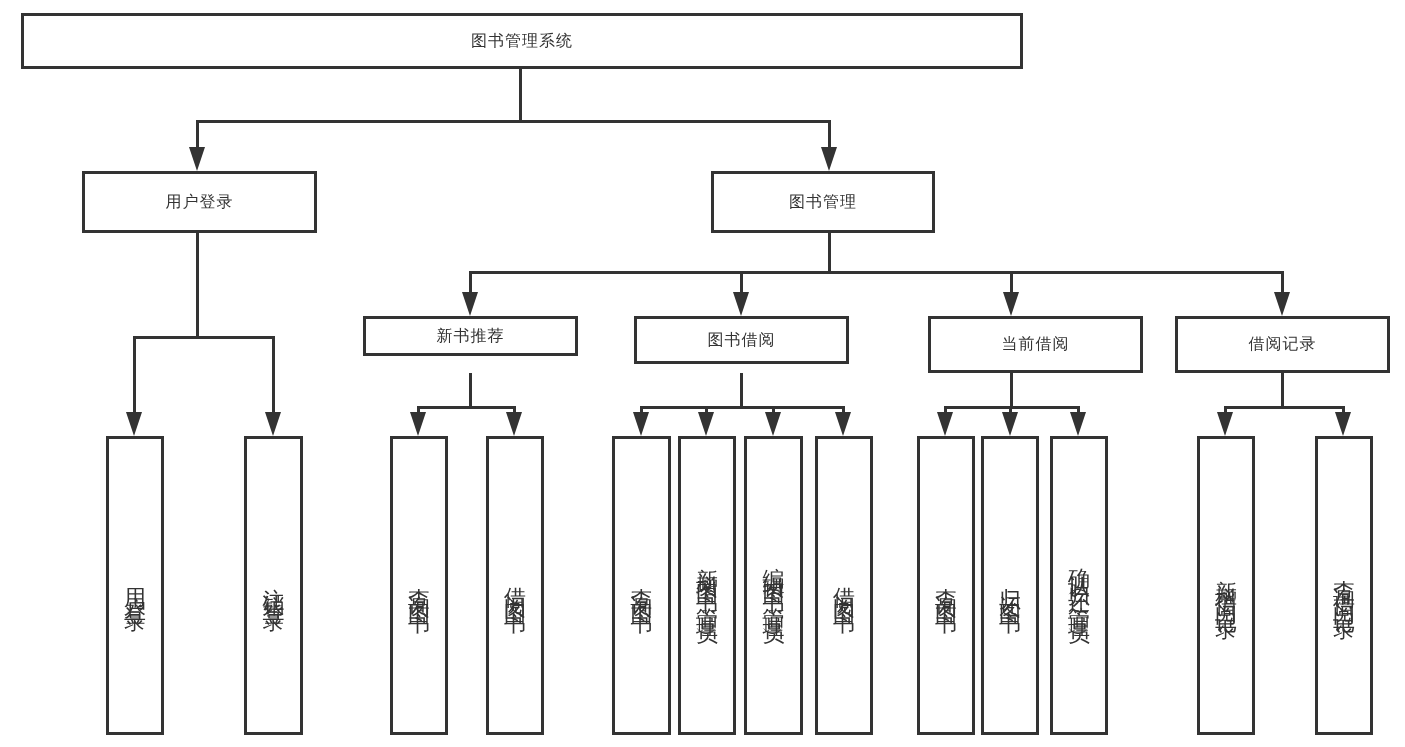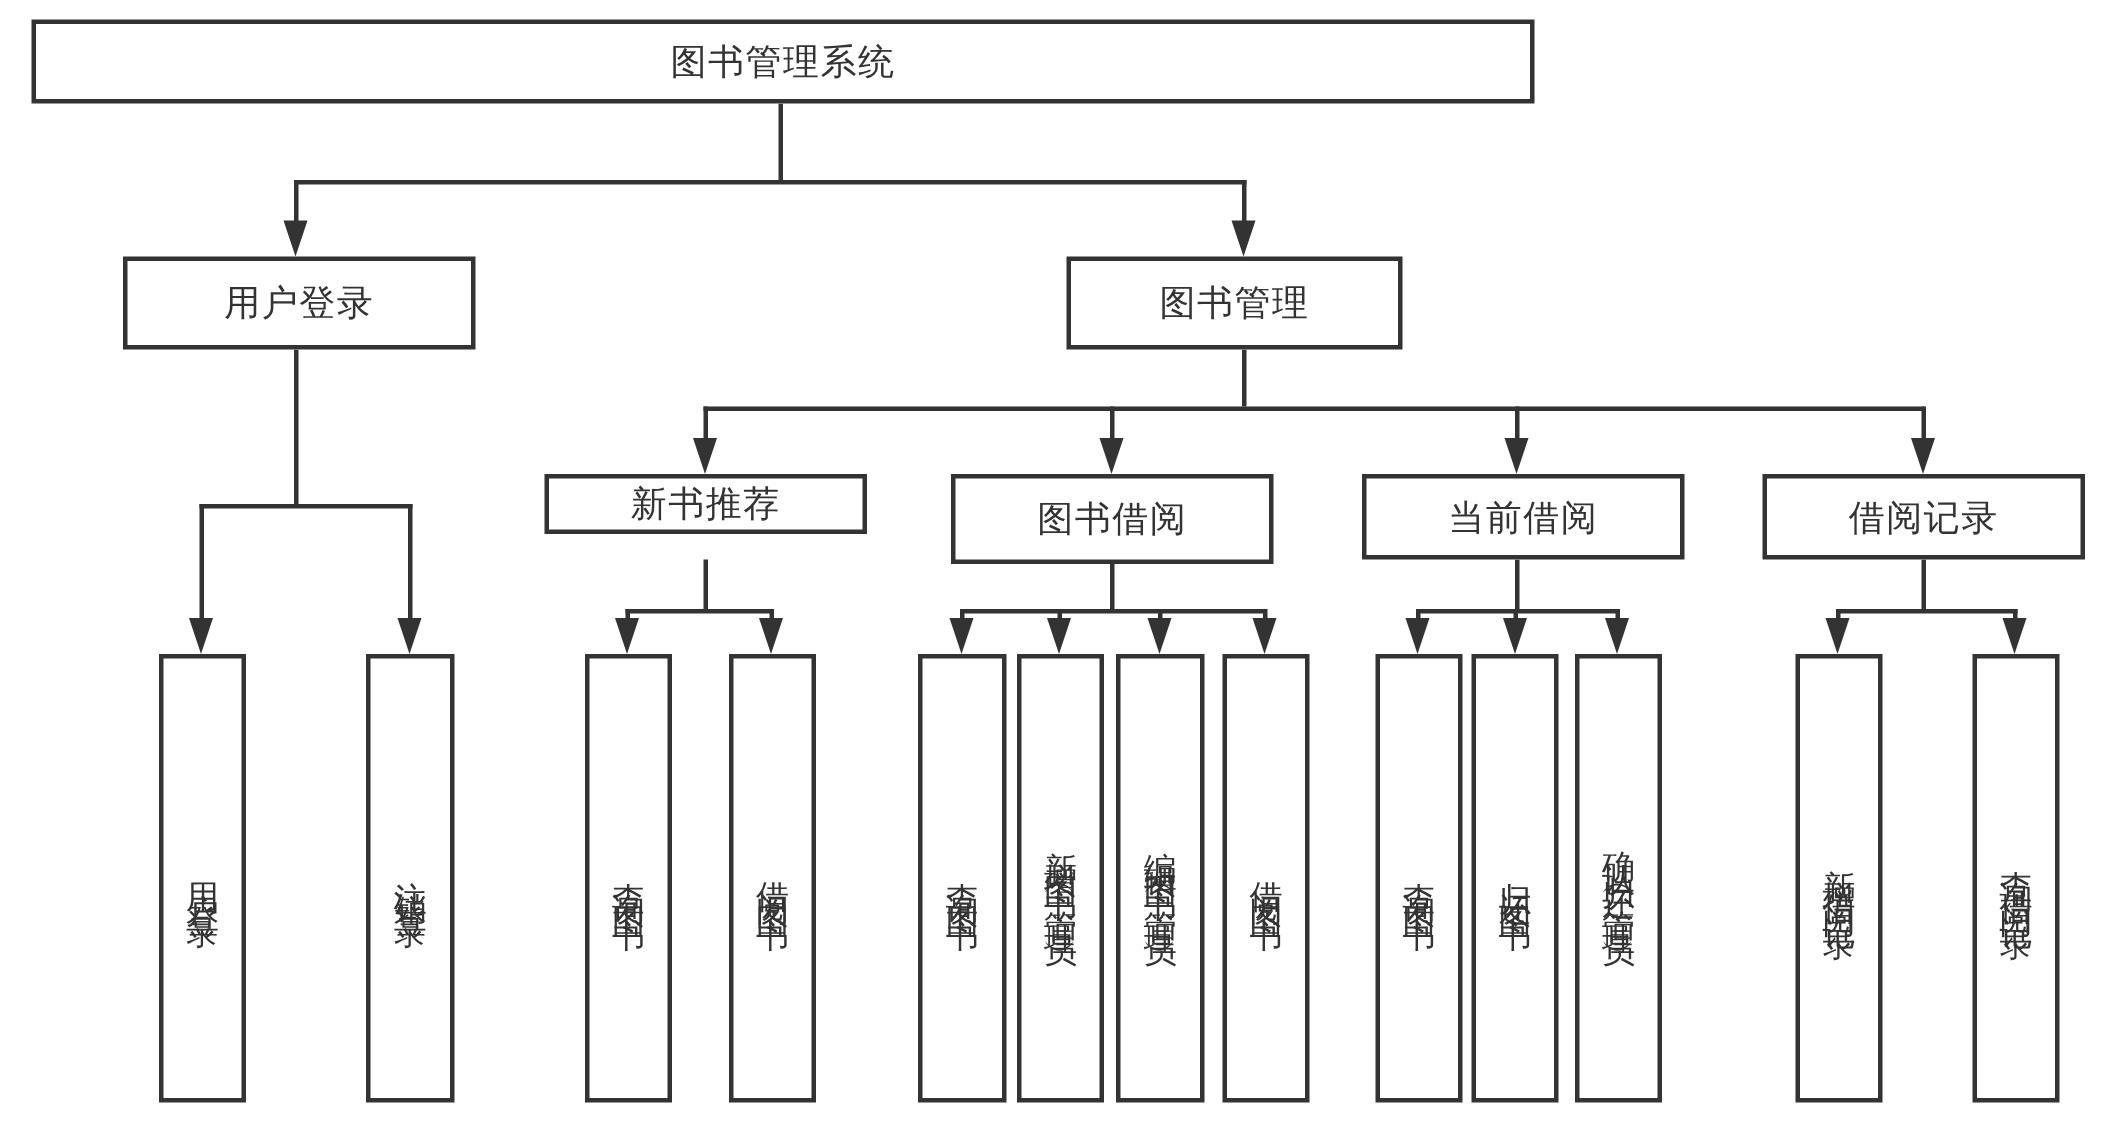--- a/index.html
+++ b/index.html
@@ -14,21 +14,21 @@
   .box{
     position:absolute;
     box-sizing:border-box;
     background:#ffffff;
     border:3px solid #333333;
     display:flex;
     align-items:center;
     justify-content:center;
     color:#333333;
   }
-  .box.h span{font-size:24px;letter-spacing:1px;white-space:nowrap;}
+  .box.h span{font-size:16px;letter-spacing:1px;white-space:nowrap;}
   .box.v span{
     writing-mode:vertical-rl;
     font-size:22px;
     letter-spacing:8px;
     line-height:1;
     white-space:nowrap;
   }
   .hline{position:absolute;height:3px;background:#333333;}
   .vline{position:absolute;width:3px;background:#333333;}
   .arrow{
@@ -121,25 +121,25 @@
   </div>
 
   <div class="box h" style="left:711px;top:171px;width:224px;height:62px">
     <span>图书管理</span>
   </div>
 
   <div class="box h" style="left:363px;top:316px;width:215px;height:40px">
     <span>新书推荐</span>
   </div>
 
-  <div class="box h" style="left:634px;top:316px;width:215px;height:60px">
+  <div class="box h" style="left:634px;top:316px;width:215px;height:48px">
     <span>图书借阅</span>
   </div>
 
-  <div class="box h" style="left:908px;top:316px;width:215px;height:57px">
+  <div class="box h" style="left:928px;top:316px;width:215px;height:57px">
     <span>当前借阅</span>
   </div>
 
   <div class="box h" style="left:1175px;top:316px;width:215px;height:57px">
     <span>借阅记录</span>
   </div>
 
   <div class="box v" style="left:106px;top:436px;width:58px;height:299px">
     <span>用户登录</span>
   </div>

